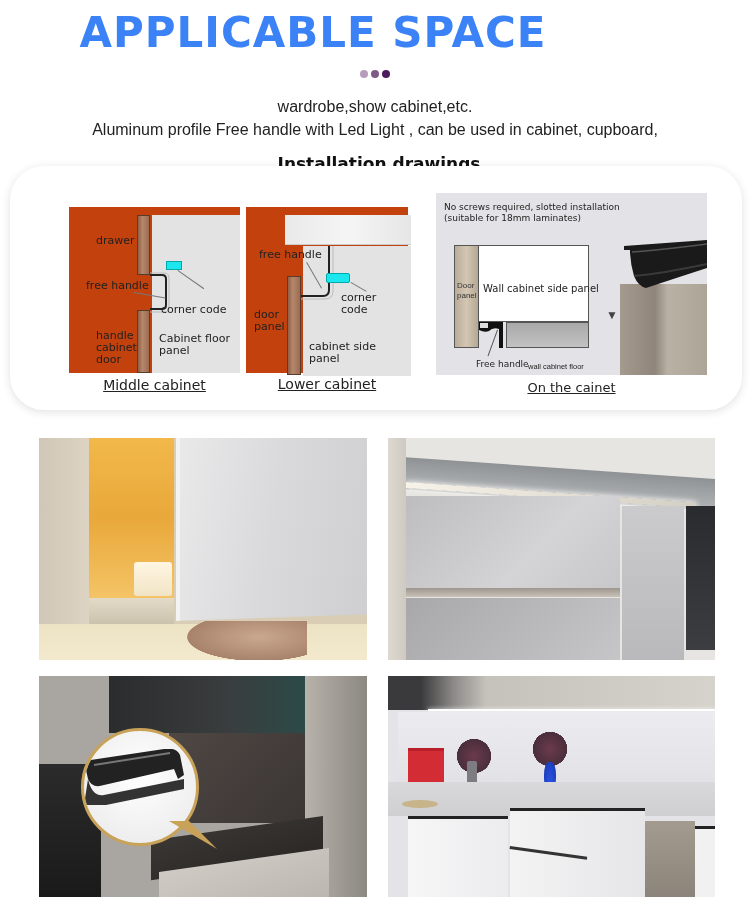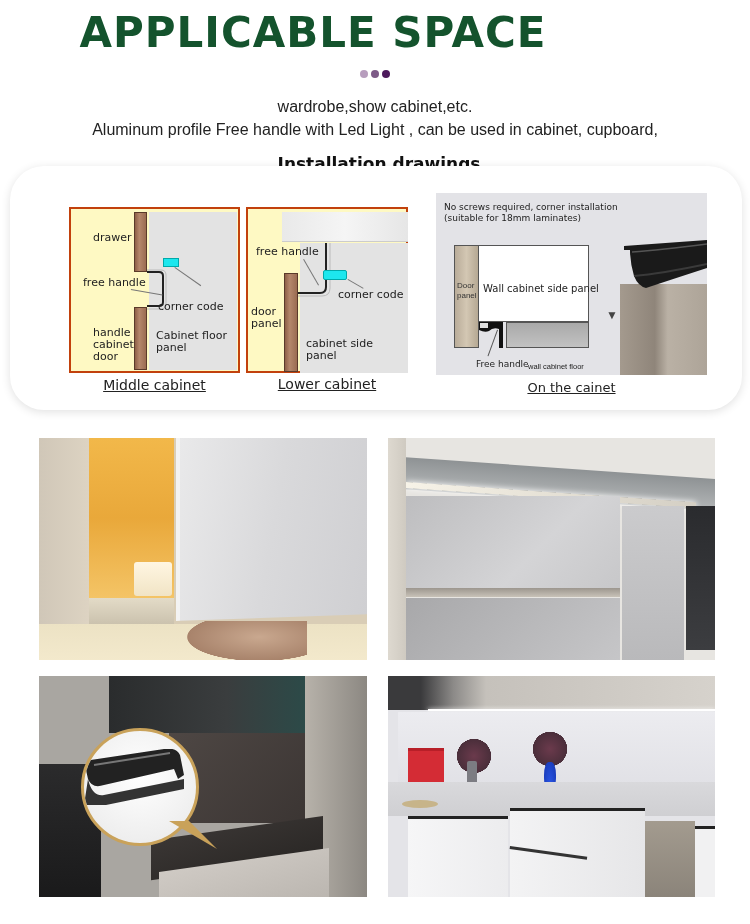--- a/index.html
+++ b/index.html
@@ -2,42 +2,42 @@
 <html><head>
 <meta charset="utf-8">
 <style>
   * { box-sizing: border-box; margin: 0; padding: 0; }
   html, body { width: 750px; height: 924px; background: #ffffff; overflow: hidden; }
   body { position: relative; font-family: "Liberation Sans", sans-serif; color: #222; }
 
   .title {
     position: absolute; left: 0; top: 8px; width: 626px; text-align: center;
     font-family: "DejaVu Sans", sans-serif; font-weight: bold; font-size: 42px;
-    letter-spacing: 1px; color: #14532d;
+    letter-spacing: 1px; color: #3b82f6;
   }
   .dots { position: absolute; top: 70px; left: 360px; display: flex; gap: 3px; }
   .dot { width: 8px; height: 8px; border-radius: 50%; }
 
   .intro {
     position: absolute; left: 40px; top: 95px; width: 670px; text-align: center;
     font-size: 16px; line-height: 23px; color: #222;
   }
   .subtitle {
     position: absolute; left: 4px; top: 154px; width: 750px; text-align: center;
     font-family: "DejaVu Sans", sans-serif; font-weight: bold; font-size: 17px; color: #111;
   }
 
   .card {
     position: absolute; left: 10px; top: 166px; width: 732px; height: 244px;
     background: #fff; border-radius: 34px;
     box-shadow: 0 2px 10px rgba(0,0,0,0.12);
   }
 
   .panel {
-    position: absolute; background: #fef9c3; border: 2px solid #c2410c;
+    position: absolute; background: #c2410c; border: 5px solid #c2410c;
   }
   .panel .label { position: absolute; font-size: 11px; line-height: 12px; color: #222; font-family: "DejaVu Sans", sans-serif; }
   .caption { position: absolute; font-size: 14px; color: #222; font-family: "DejaVu Sans", sans-serif; text-align: center; text-decoration: underline; }
 
   .side-grey { position: absolute; background: #e3e3e3; }
   .wood { position: absolute; background: linear-gradient(90deg, #8e6048, #b5876b 40%, #9b6c52); border: 1px solid #5a3a2a; }
   .cyan { position: absolute; background: #1de7ee; border: 1px solid #0aa; }
   .leader { position: absolute; height: 1px; background: #777; transform-origin: 0 0; }
 
   .photo { position: absolute; overflow: hidden; }
@@ -110,21 +110,21 @@
     <span>panel</span>
   </span>
   <span class="label" style="left:58px;top:129px;">cabinet side panel</span>
   <div class="leader" style="left:56px;top:50px;width:30px;transform:rotate(60deg);"></div>
   <div class="leader" style="left:100px;top:70px;width:18px;transform:rotate(30deg);"></div>
 </div>
 <div class="caption" style="left:246px;top:376px;width:162px;">Lower cabinet</div>
 
 <div style="position:absolute;left:436px;top:193px;width:271px;height:182px;background:#e3e3e7;">
   <span class="label" style="position:absolute;left:8px;top:9px;font-size:9px;line-height:11px;color:#222;font-family:'DejaVu Sans',sans-serif;">
-    <span>No screws required, corner installation</span><br>
+    <span>No screws required, slotted installation</span><br>
     <span>(suitable for 18mm laminates)</span>
   </span>
   <div style="position:absolute;left:18px;top:52px;width:25px;height:103px;background:linear-gradient(90deg,#b9ac99,#d3c7b3,#b5a893);border:1px solid #555;"></div>
   <span style="position:absolute;left:21px;top:88px;font-size:8px;line-height:10px;color:#333;">
     <span>Door</span><br>
     <span>panel</span>
   </span>
   <div style="position:absolute;left:43px;top:52px;width:110px;height:77px;background:#fff;border:1px solid #555;border-left:none;"></div>
   <span style="position:absolute;left:47px;top:90px;font-size:10px;color:#222;font-family:'DejaVu Sans',sans-serif;">Wall cabinet side panel</span>
   <div style="position:absolute;left:70px;top:129px;width:83px;height:26px;background:linear-gradient(180deg,#a9a9a9,#c2c2c2);border:1px solid #555;"></div>

